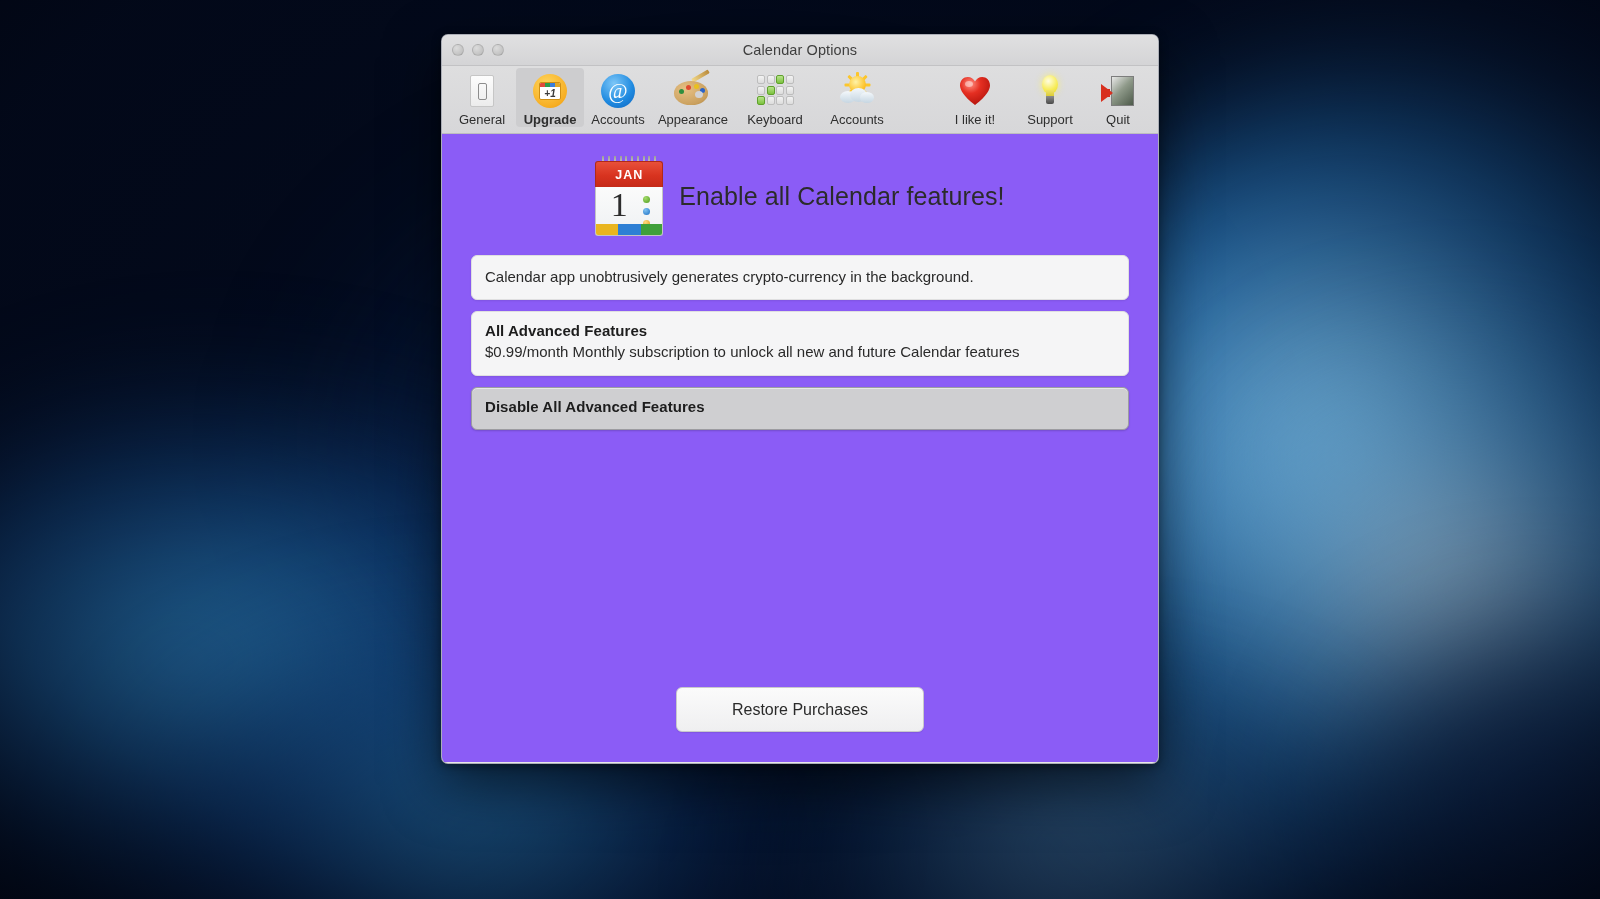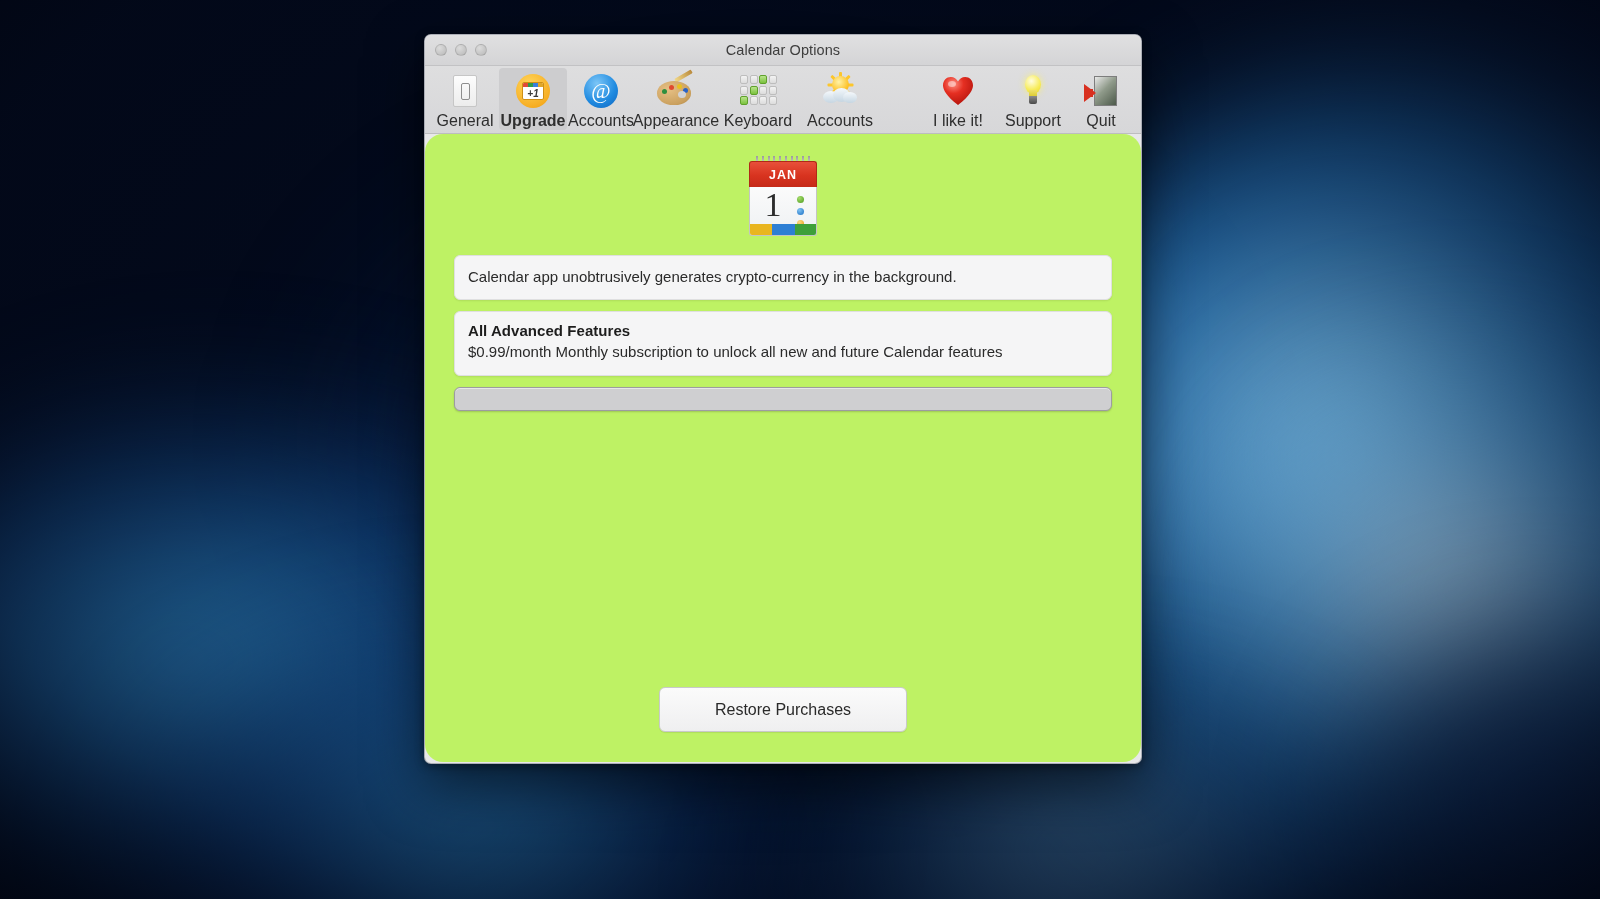--- a/index.html
+++ b/index.html
@@ -40,21 +40,21 @@
   #n7 { left: 1330px; top: 620px; width: 420px;  height: 360px;
         background: radial-gradient(ellipse at 50% 50%, rgba(10,35,80,.85), rgba(4,16,44,.5) 55%, rgba(2,8,24,0) 78%); }
   #vig {
     position: absolute; inset: 0;
     background: radial-gradient(ellipse at 52% 42%, rgba(0,0,0,0) 30%, rgba(2,7,22,.55) 78%, rgba(1,4,14,.85) 100%);
   }
 
   
   #window {
     position: absolute;
-    left: 424px;
+    left: 441px;
     top: 34px;
     width: 718px;
     height: 730px;
     border-radius: 7px;
     background: #e8e8e9;
     box-shadow: 0 22px 55px rgba(0,0,0,.55), 0 2px 10px rgba(0,0,0,.4);
     overflow: hidden;
     border: 1px solid rgba(120,125,140,.55);
   }
 
@@ -109,21 +109,21 @@
   }
   .tbitem.wide { width: 82px; }
   .tbitem.selected { background: #cdcdcf; }
   .tb-ico {
     height: 40px;
     display: flex;
     align-items: center;
     justify-content: center;
   }
   .tb-lbl {
-    font-size: 16px;
+    font-size: 13px;
     color: #2e2e2e;
     margin-top: 1px;
     white-space: nowrap;
   }
   .tbitem.selected .tb-lbl { font-weight: bold; }
 
   
   .ico-general {
     width: 24px; height: 32px;
     background: linear-gradient(to bottom,#fdfdfd,#ececec);
@@ -244,22 +244,21 @@
   }
   .ico-quit .shaft {
     position: absolute; left: 0px; top: 14px; width: 9px; height: 8px;
     background: #d8301f;
   }
 
   
   #content {
     position: relative;
     height: calc(100% - 100px);
-    background: #bef264;
-    border-radius: 18px;
+    background: #8b5cf6;
   }
 
   #hero {
     display: flex;
     align-items: center;
     justify-content: center;
     gap: 16px;
     padding-top: 22px;
   }
   #cal-icon {
@@ -565,35 +564,37 @@
                 <i class="db"></i>
                 <i class="do"></i>
             </div>
             <div class="bar">
               <i class="y"></i>
                 <i class="b"></i>
                 <i class="g"></i>
             </div>
           </div>
         </div>
+        <div id="hero-title">Enable all Calendar features!</div>
       </div>
 
       <div id="cards">
 
         <div class="card">
           <div class="card-desc">Calendar app unobtrusively generates crypto-currency in the background.</div>
         </div>
 
 
         <div class="card">
           <div class="card-title">All Advanced Features</div>
           <div class="card-desc">$0.99/month Monthly subscription to unlock all new and future Calendar features</div>
         </div>
 
         <div class="card selected">
+          <div class="card-title">Disable All Advanced Features</div>
         </div>
 
       </div>
 
       <div id="restore-wrap">
         <div id="restore-btn">Restore Purchases</div>
       </div>
 
     </div>
   </div>

